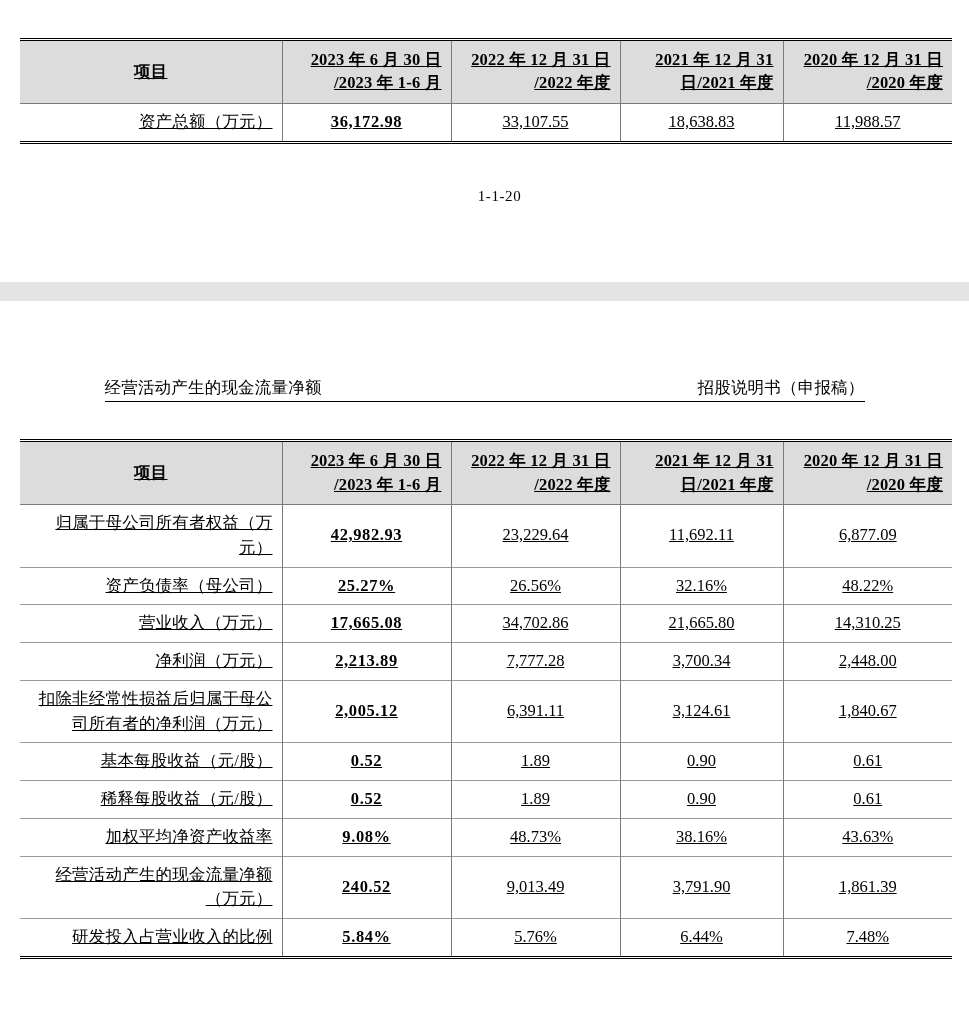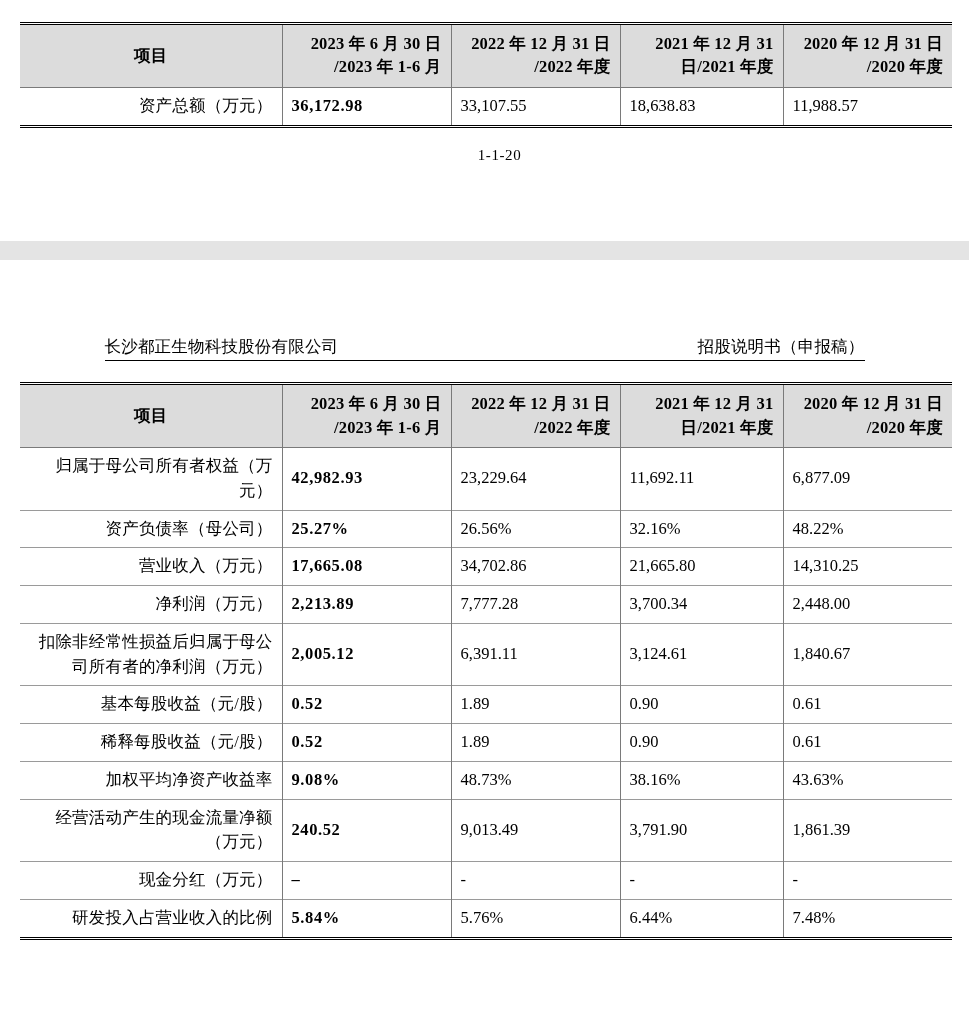--- a/index.html
+++ b/index.html
@@ -49,23 +49,24 @@
     font-size: 15px;
     letter-spacing: 0.6px;
     font-family: "Liberation Serif", "DejaVu Serif", serif;
   }
 
   
   .fin-table {
     border-collapse: collapse;
     table-layout: fixed;
     width: 932px;
-    margin: 0 0 0 20px;
+    margin: 16px 0 0 20px;
     border-top: 3px double #000;
     border-bottom: 3px double #000;
+    text-decoration: underline;
   }
   .fin-table col.c-item  { width: 262px; }
   .fin-table col.c-val   { width: 169px; }
   .fin-table col.c-val3  { width: 163px; }
 
   .fin-table thead th {
     background: #dcdcdc;
     border-left: 1px solid #7a7a7a;
     border-right: 1px solid #7a7a7a;
     border-bottom: 1px solid #7a7a7a;
@@ -96,21 +97,21 @@
     padding: 6px 9px 6px 9px;
     vertical-align: middle;
   }
   .fin-table tbody tr:first-child td { border-top: none; }
   .fin-table tbody td.t-item {
     text-align: right;
     border-left: none;
     letter-spacing: 0.2px;
   }
   .fin-table tbody td.t-num {
-    text-align: left;
+    text-align: center;
     font-family: "Liberation Serif", "DejaVu Serif", serif;
   }
   .fin-table tbody td.t-num.first-col {
     font-weight: bold;
     letter-spacing: 0.6px;
   }
   .fin-table tbody td.t-last { border-right: none; }
 
   .tbl1-wrap { padding-top: 22px; }
   .tbl2-wrap { padding-top: 21px; }
@@ -155,33 +156,33 @@
           <td class="t-item">资产总额（万元）</td>
           <td class="t-num first-col">36,172.98</td>
           <td class="t-num">33,107.55</td>
           <td class="t-num">18,638.83</td>
           <td class="t-num t-last">11,988.57</td>
         </tr>
       </tbody>
     </table>
   </div>
 
-  <div class="page-number" style="margin-top:19px;padding-left:30px;">1-1-20</div>
+  <div class="page-number" style="margin-top:44px;padding-left:30px;">1-1-20</div>
 
 </div>
 
 <div style="height:77px;"></div>
 <div class="page-gap"></div>
 
 <div class="page">
 
   <div style="height:77px;"></div>
 
   <div class="doc-header">
-    <span>长沙都正生物科技股份有限公司</span>
+    <span>经营活动产生的现金流量净额</span>
     <span>招股说明书（申报稿）</span>
   </div>
 
   <div class="tbl2-wrap">
     <table class="fin-table">
       <colgroup>
         <col class="c-item">
           <col class="c-val">
           <col class="c-val">
           <col class="c-val3">
@@ -266,27 +267,20 @@
             <td class="t-num t-last">43.63%</td>
           </tr>
           <tr>
             <td class="t-item">经营活动产生的现金流量净额（万元）</td>
             <td class="t-num first-col">240.52</td>
             <td class="t-num">9,013.49</td>
             <td class="t-num">3,791.90</td>
             <td class="t-num t-last">1,861.39</td>
           </tr>
           <tr>
-            <td class="t-item">现金分红（万元）</td>
-            <td class="t-num first-col">–</td>
-            <td class="t-num">-</td>
-            <td class="t-num">-</td>
-            <td class="t-num t-last">-</td>
-          </tr>
-          <tr>
             <td class="t-item">研发投入占营业收入的比例</td>
             <td class="t-num first-col">5.84%</td>
             <td class="t-num">5.76%</td>
             <td class="t-num">6.44%</td>
             <td class="t-num t-last">7.48%</td>
           </tr>
         </tbody>
     </table>
   </div>
 

